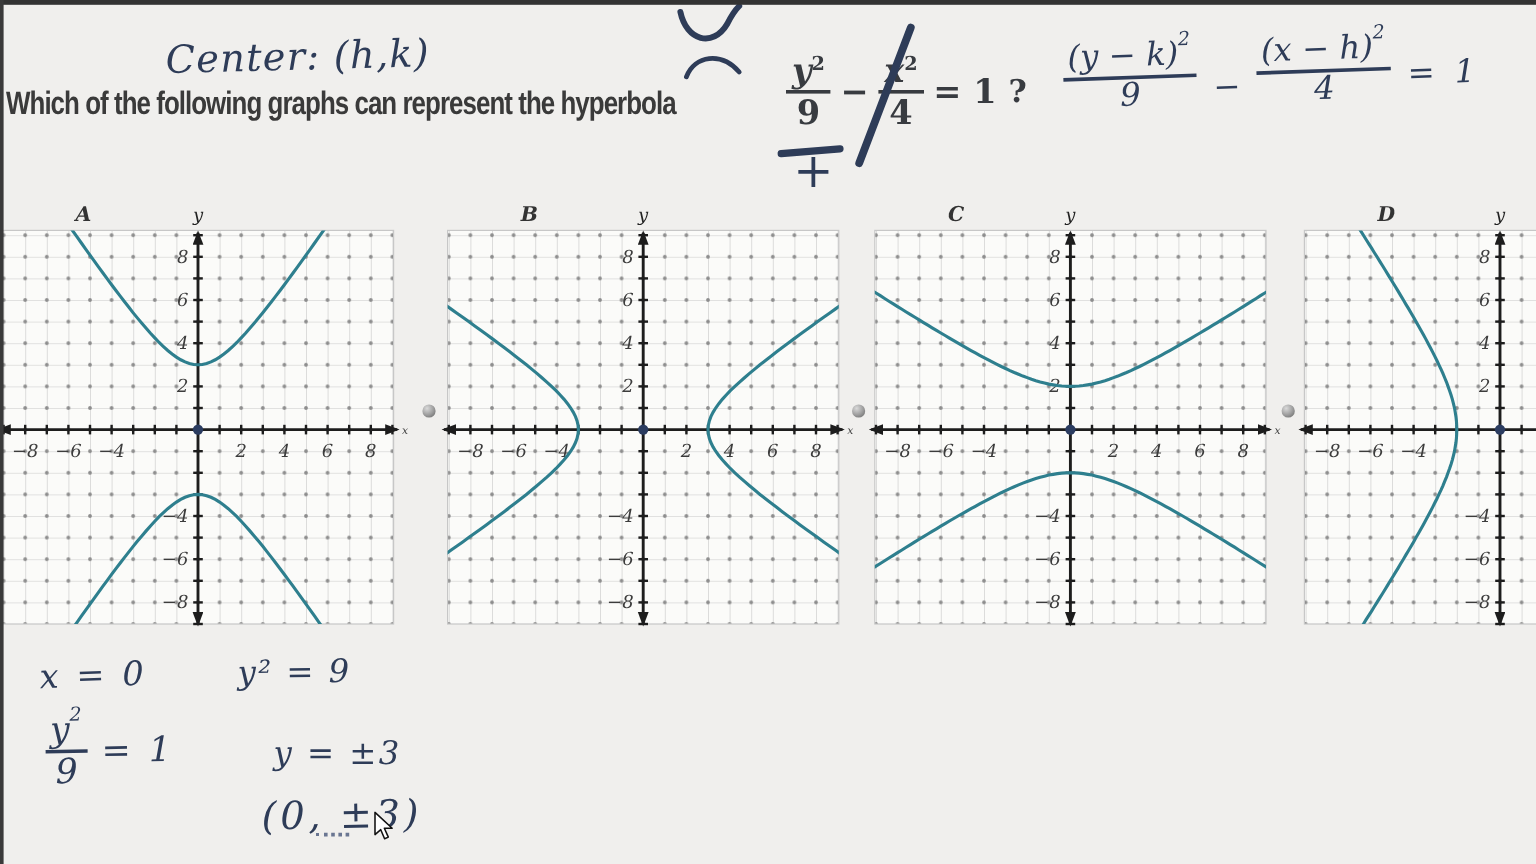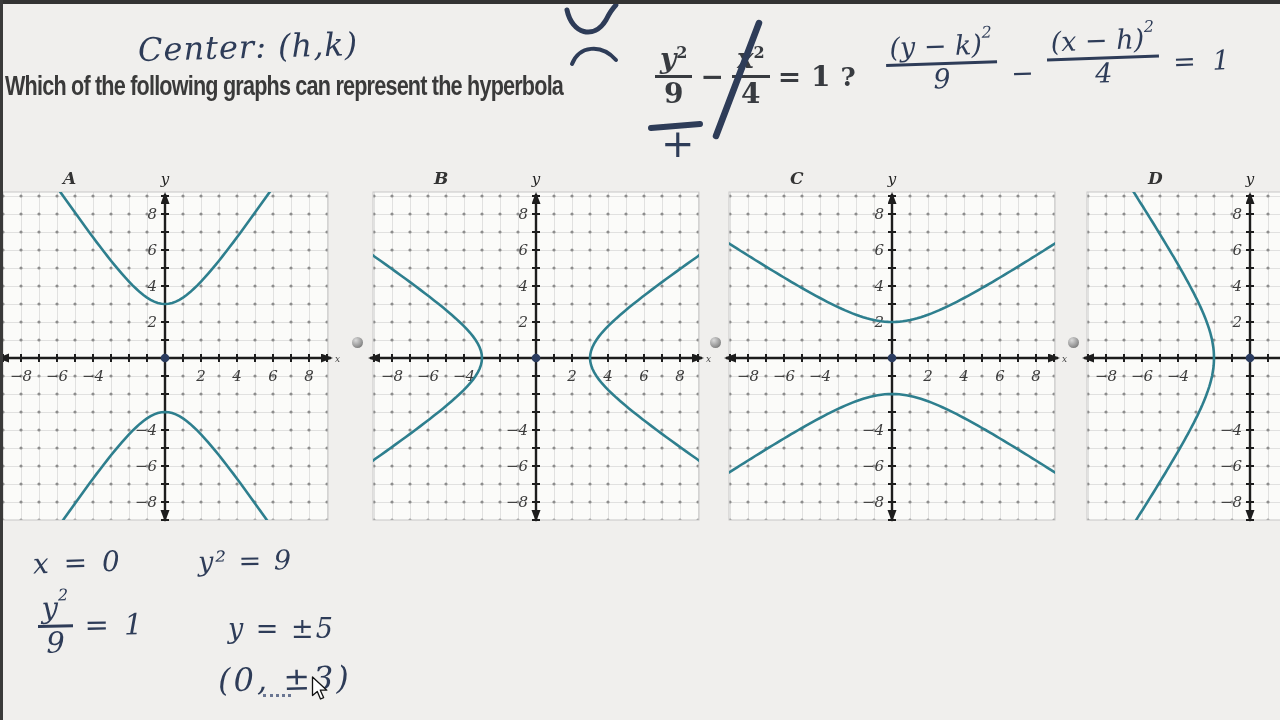--- a/index.html
+++ b/index.html
@@ -394,21 +394,21 @@
 
 <div class="hand wfrac">
   <span class="hfrac">
     <span class="hnum"><span>y</span><sup>2</sup></span>
     <span>9</span>
   </span>
   <span class="hrhs">= 1</span>
 </div>
 
 <div class="hand w2">y² = 9</div>
-<div class="hand w3">y = ±5</div>
+<div class="hand w3">y = ±3</div>
 <div class="hand w4">(0, ±3)</div>
 
 <div class="sphere s1"></div>
 <div class="sphere s2"></div>
 <div class="sphere s3"></div>
 
 <div class="dotted-marks"></div>
 
 <svg id="strokes" width="1280" height="720">
   <path d="M567 10 C572 34 594 40 606 20 C609 14 612 9 616 5" fill="none" stroke="#2e3c58" stroke-width="5" stroke-linecap="round"></path>

